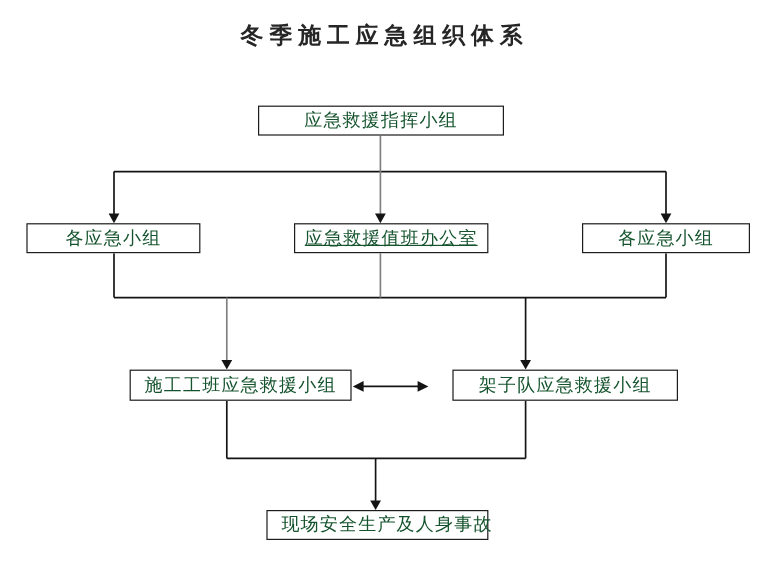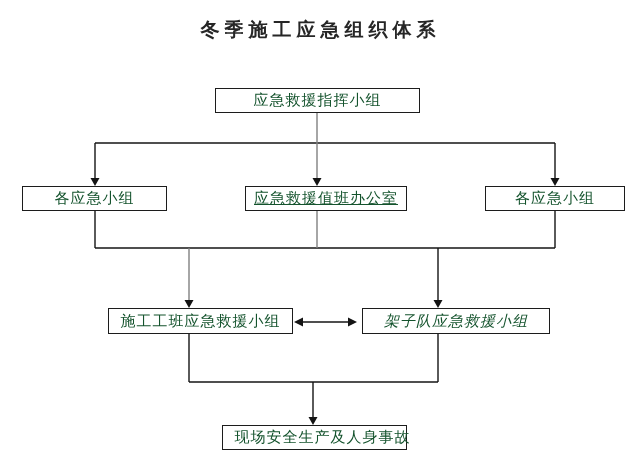--- a/index.html
+++ b/index.html
@@ -38,21 +38,21 @@
     font-size: 15px;
     letter-spacing: 1px;
     color: #14532d;
     white-space: nowrap;
   }
   .node-command   { left: 215px; top: 88px;  width: 205px; height: 25px; }
   .node-members   { left: 22px;  top: 186px; width: 145px; height: 25px; }
   .node-duty      { left: 245px; top: 186px; width: 162px; height: 25px; text-decoration: underline; }
   .node-teams     { left: 485px; top: 186px; width: 140px; height: 25px; }
   .node-workshift { left: 108px; top: 308px; width: 185px; height: 26px; }
-  .node-scaffold  { left: 362px; top: 308px; width: 188px; height: 26px; font-style: italic; }
+  .node-scaffold  { left: 377px; top: 308px; width: 188px; height: 26px; }
   .node-accident  { left: 222px; top: 425px; width: 185px; height: 25px; padding-left: 16px; }
   #connector-layer {
     position: absolute;
     left: 0;
     top: 0;
     width: 641px;
     height: 473px;
     pointer-events: none;
   }
 </style>

